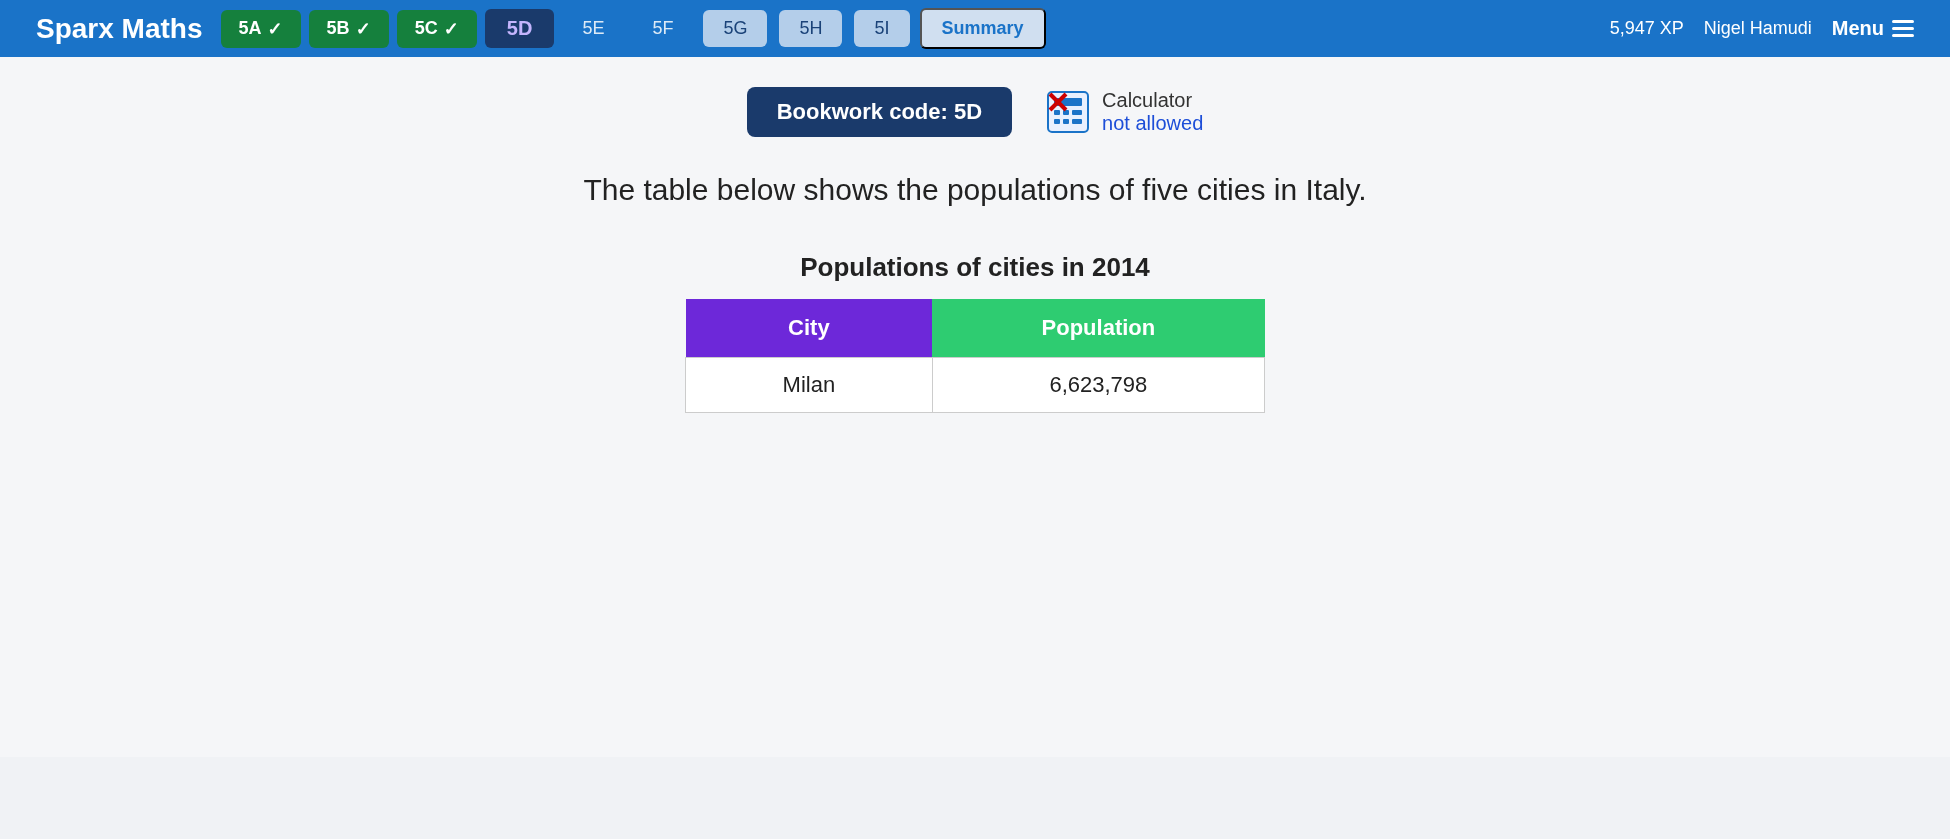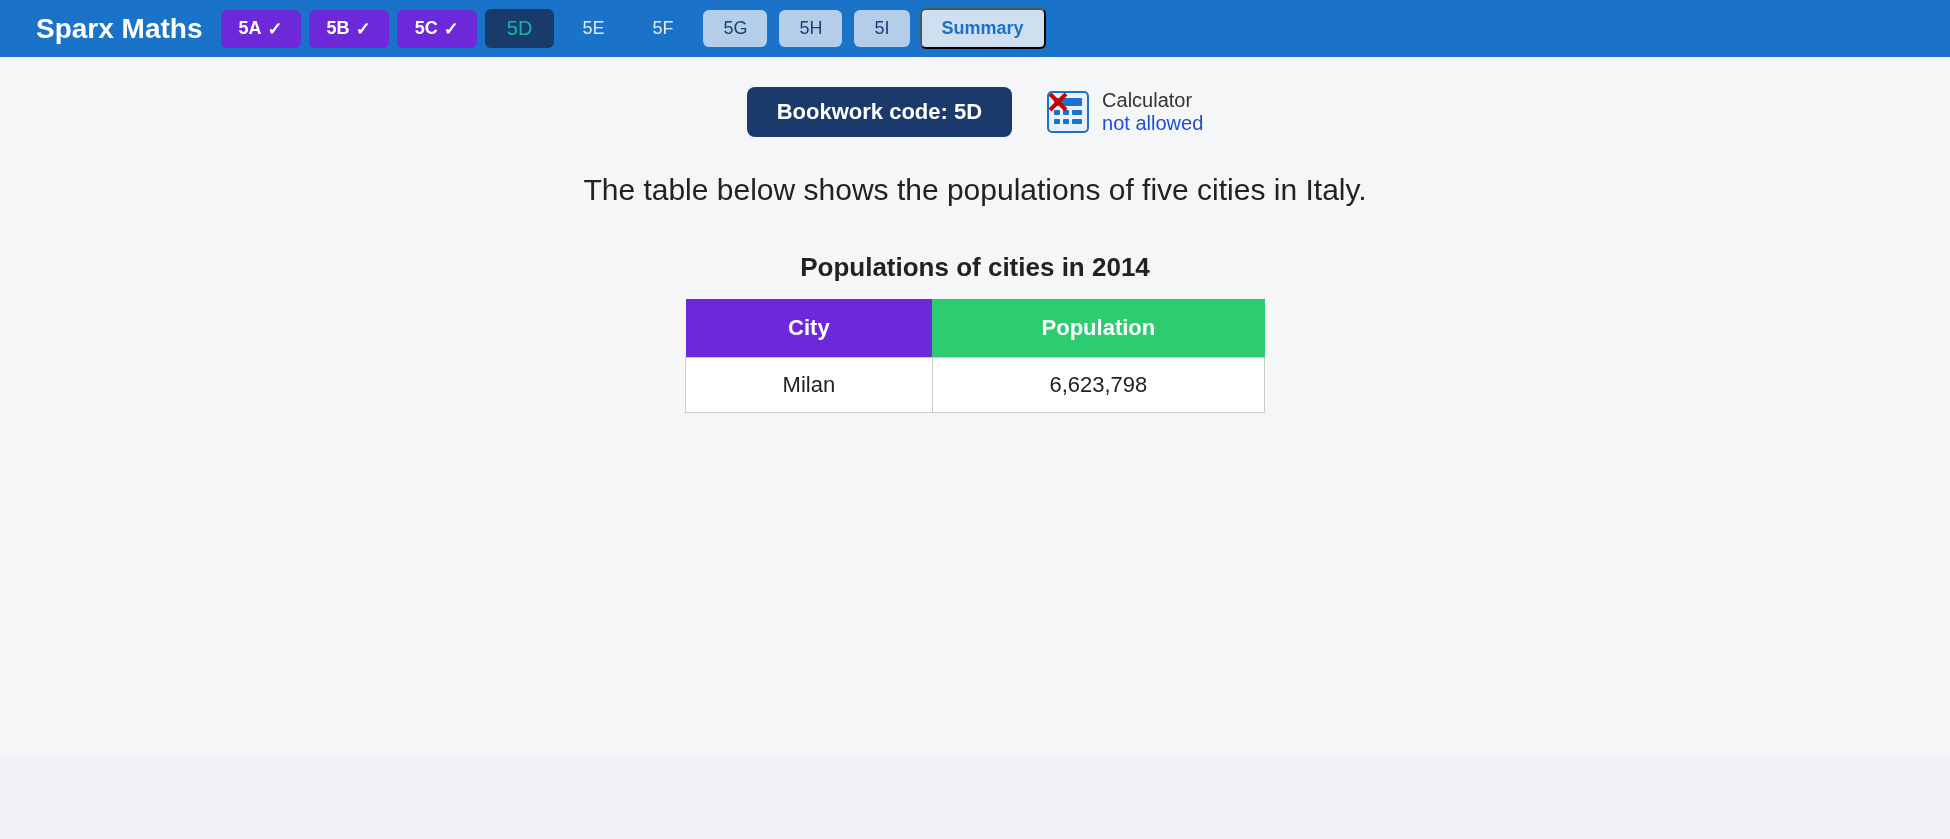--- a/index.html
+++ b/index.html
@@ -25,41 +25,41 @@
     }
 
     .brand-title {
       color: white;
       font-size: 28px;
       font-weight: bold;
       margin-right: 10px;
     }
 
     .tab-completed {
-      background: #6d28d9;
+      background: #15803d;
       color: white;
       border: none;
       border-radius: 6px;
       padding: 8px 18px;
       font-size: 18px;
       font-weight: bold;
       cursor: pointer;
       display: flex;
       align-items: flex-start;
       gap: 6px;
     }
 
     .tab-active {
       background: #1a3a6b;
-      color: #14b8a6;
+      color: #c4b5fd;
       border: none;
       border-radius: 6px;
       padding: 8px 22px;
       font-size: 20px;
-      font-weight: normal;
+      font-weight: bold;
       cursor: pointer;
     }
 
     .tab-inactive {
       background: transparent;
       color: white;
       border: none;
       padding: 8px 20px;
       font-size: 18px;
       cursor: pointer;
@@ -224,20 +224,32 @@
 
     <button class="tab-active">5D</button>
 
     <button class="tab-inactive">5E</button>
     <button class="tab-inactive">5F</button>
     <button class="tab-inactive light">5G</button>
     <button class="tab-inactive light">5H</button>
     <button class="tab-inactive light">5I</button>
     <button class="tab-summary">Summary</button>
 
+    <div class="xp-info">
+      <span>5,947 XP</span>
+      <span>Nigel Hamudi</span>
+      <button class="menu-btn">
+        <span>Menu</span>
+        <div class="hamburger-lines">
+          <span></span>
+            <span></span>
+            <span></span>
+        </div>
+      </button>
+    </div>
   </div>
 </div>
 
 <div class="main-content">
 
   <div class="bookwork-bar">
     <div class="bookwork-badge">Bookwork code: 5D</div>
 
     <div class="calculator-info">
 

